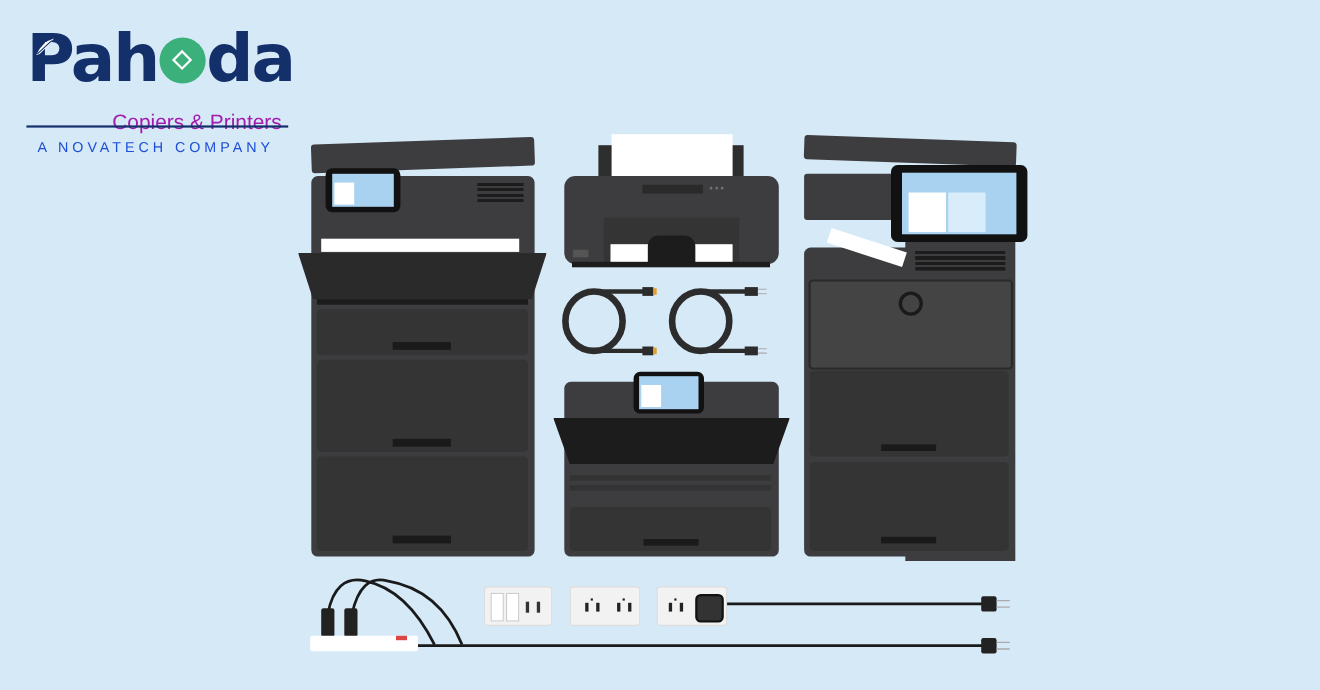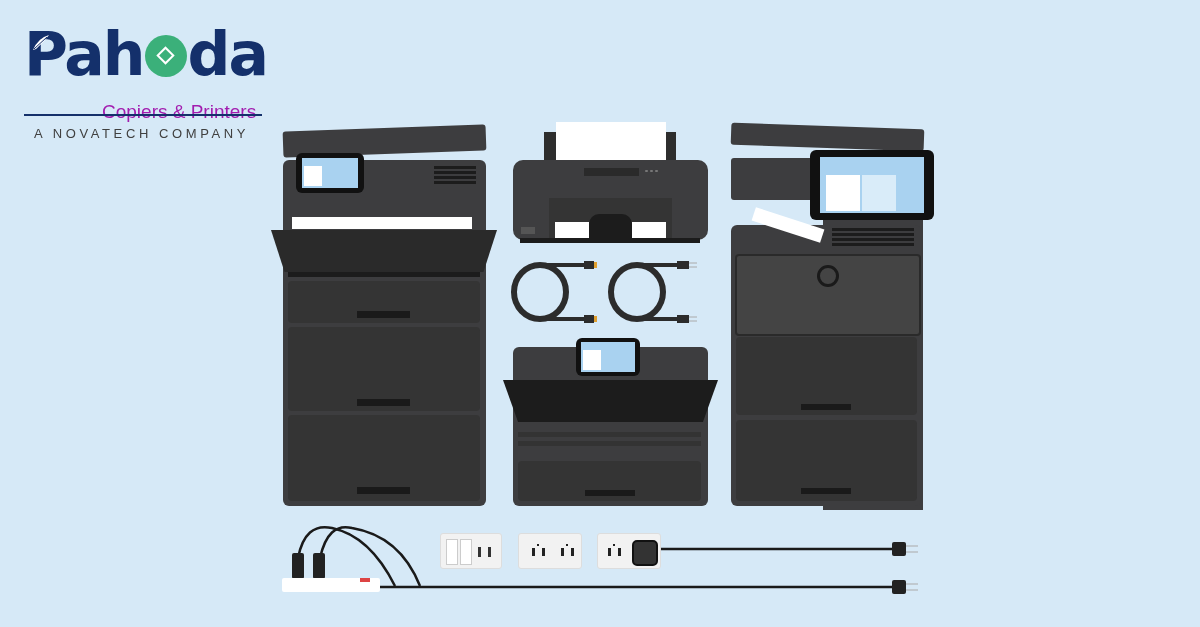--- a/index.html
+++ b/index.html
@@ -4,21 +4,21 @@
 <style>
   html,body{margin:0;padding:0;}
   body{width:1200px;height:627px;overflow:hidden;background:#d6e9f7;font-family:"Liberation Sans",sans-serif;position:relative;}
   .abs{position:absolute;}
   
   .logo-word{left:24px;top:22px;font-size:60px;font-weight:bold;color:#14306b;letter-spacing:-2px;line-height:64px;font-family:"DejaVu Sans",sans-serif;}
   .logo-o{display:inline-block;width:42px;height:42px;border-radius:50%;background:#3bb07a;position:relative;vertical-align:-2px;margin:0 1px;}
   .logo-o:after{content:"";position:absolute;left:14px;top:14px;width:13px;height:13px;border:2px solid #fff;transform:rotate(45deg);box-sizing:border-box;}
   .logo-sub{left:102px;top:101px;font-size:19px;color:#a21caf;text-align:center;}
   .logo-line{left:24px;top:114px;width:238px;height:2px;background:#14306b;}
-  .logo-tag{left:34px;top:126px;font-size:13px;letter-spacing:3.6px;color:#404040;}
+  .logo-tag{left:34px;top:126px;font-size:13px;letter-spacing:3.6px;color:#1d4ed8;}
   .feather{left:30px;top:32px;width:22px;height:22px;}
   
   .dk{background:#3d3d3f;}
   .dk2{background:#343434;}
   .blk{background:#1c1c1c;}
   .drawer{background:#343434;border-radius:4px;box-sizing:border-box;}
   .handle{background:#1a1a1a;}
   .screen{background:#111;border-radius:6px;}
   .scr-in{background:#a9d2f0;position:absolute;}
   .white{background:#fff;}

